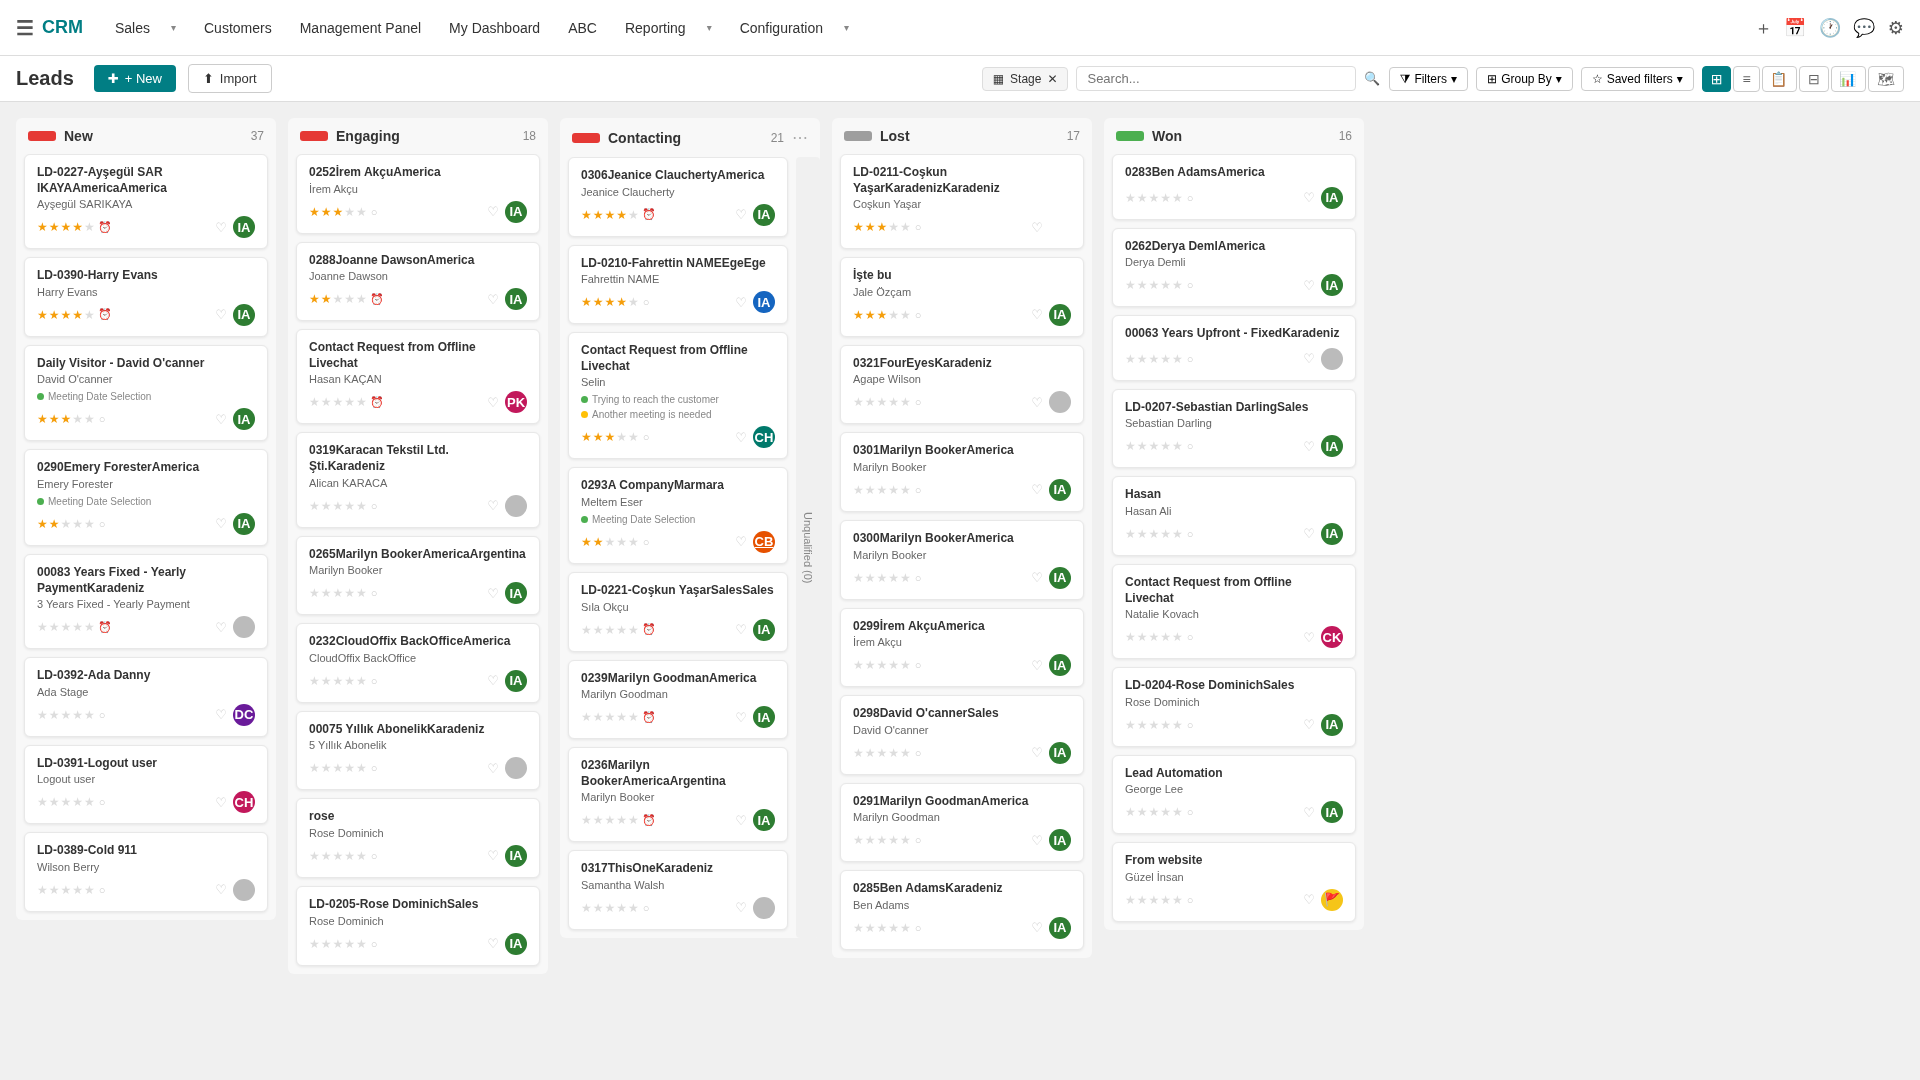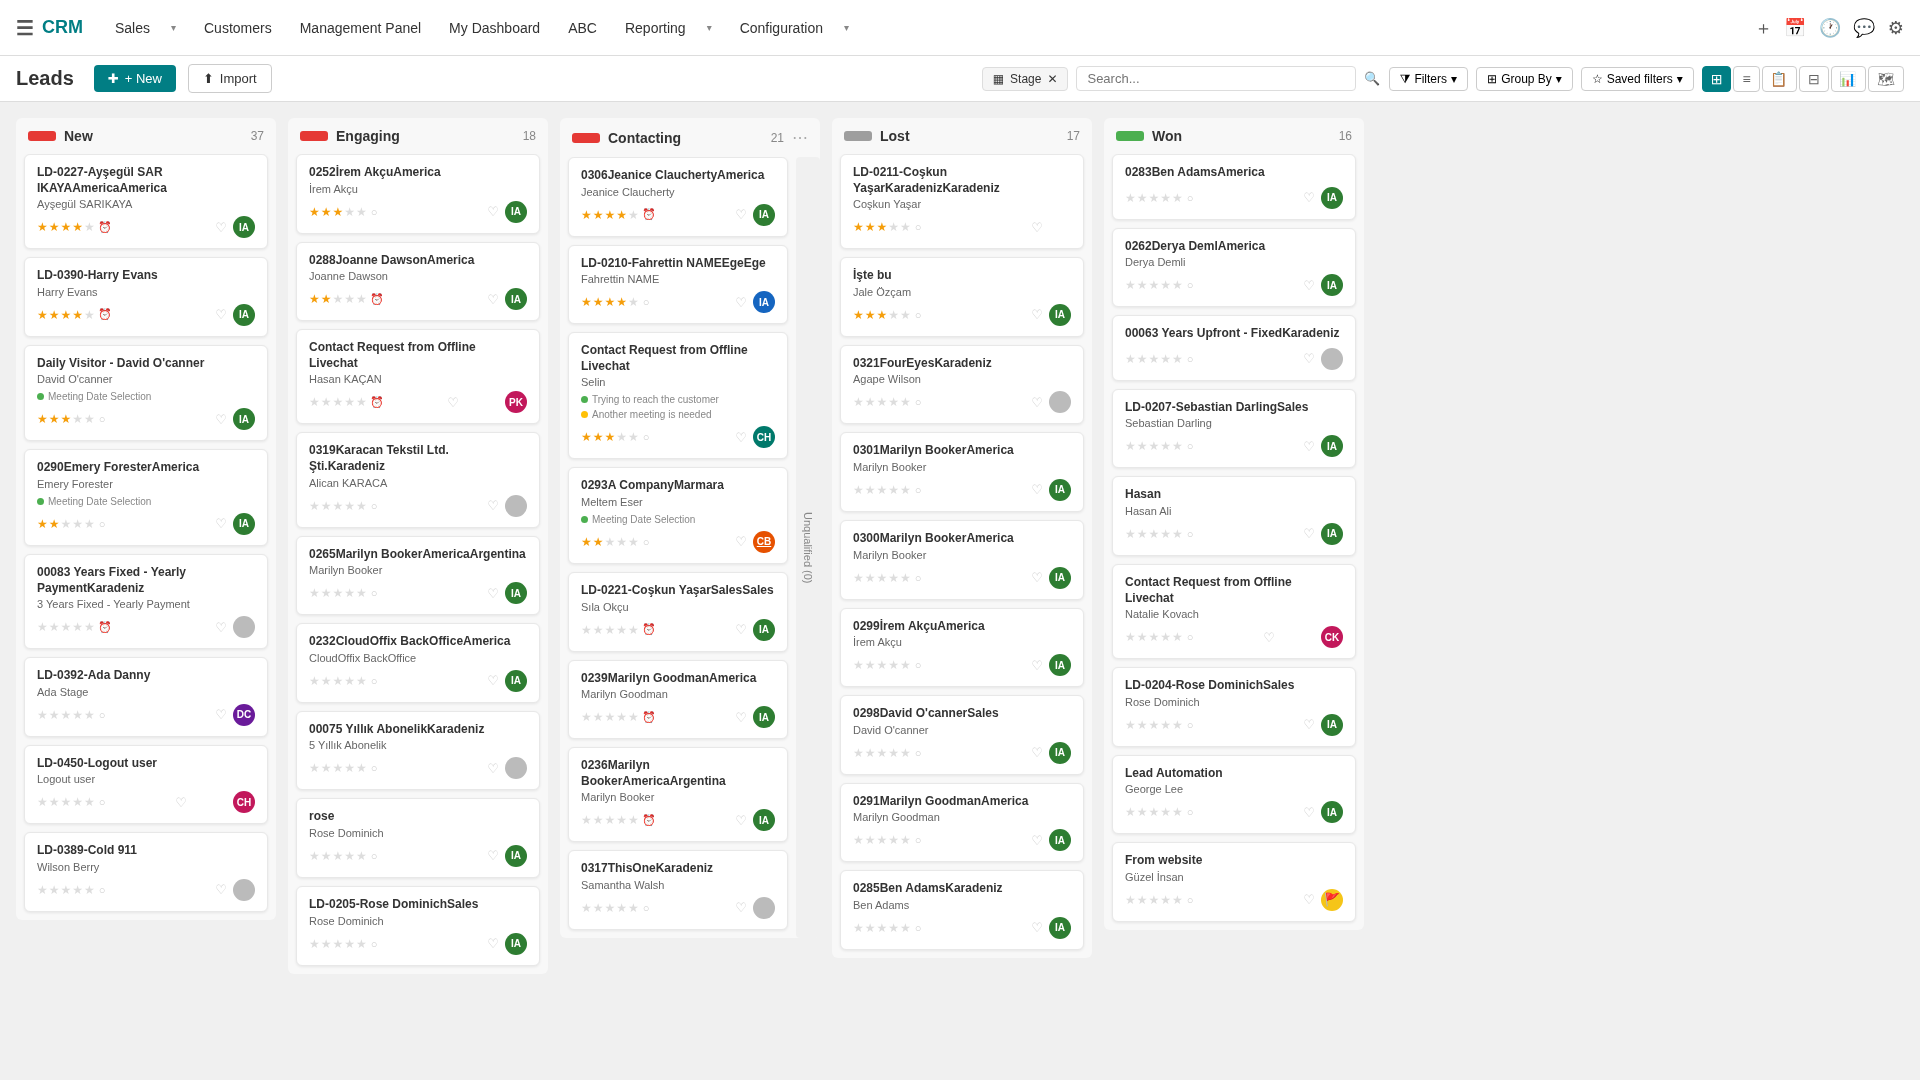--- a/index.html
+++ b/index.html
@@ -44,26 +44,26 @@
     .card-tag { font-size: 10px; color: #888; display: flex; align-items: center; gap: 4px; margin-bottom: 4px; }
     .card-tag .dot { width: 7px; height: 7px; border-radius: 50%; background: #4CAF50; }
     .card-tag .dot.yellow { background: #FFC107; }
     .card-footer { display: flex; align-items: center; gap: 4px; margin-top: 6px; }
     .stars { display: flex; gap: 1px; }
     .star { font-size: 12px; }
     .star.filled { color: #f59e0b; }
     .star.empty { color: #ddd; }
     .card-actions { margin-left: auto; display: flex; align-items: center; gap: 6px; }
     .heart-icon { color: #ccc; font-size: 13px; cursor: pointer; }
-    .avatar { width: 22px; height: 22px; border-radius: 50%; font-size: 10px; font-weight: bold; color: #fff; display: flex; align-items: center; justify-content: center; }
+    .avatar { width: 22px; height: 22px; border-radius: 50%; font-size: 13px; font-weight: bold; color: #fff; display: flex; align-items: center; justify-content: center; }
     .av-green { background: #2e7d32; }
     .av-teal { background: #00796b; }
     .av-orange { background: #e65100; text-decoration: underline; }
     .av-gray { background: #9e9e9e; }
-    .av-pink { background: #c2185b; margin-left: 40px; }
+    .av-pink { background: #c2185b; }
     .av-purple { background: #6a1b9a; }
     .av-blue { background: #1565c0; }
     .av-brown { background: #4e342e; }
     .clock-icon { font-size: 11px; color: #f44336; }
     .unqualified-bar { writing-mode: vertical-rl; text-orientation: mixed; font-size: 11px; color: #888; background: #f0f0f0; padding: 8px 4px; border-radius: 4px; align-self: stretch; display: flex; align-items: center; justify-content: center; cursor: pointer; min-width: 24px; }
   </style>
 </head>
 <body>
 
 <div class="topnav">
@@ -260,21 +260,21 @@
               <span class="star empty">★</span>
             </div>
             <span style="font-size: 11px; color: rgb(204, 204, 204);">○</span>
             <div class="card-actions">
               <span class="heart-icon">♡</span>
               <div class="avatar av-purple">DC</div>
             </div>
           </div>
         </div>
         <div class="card">
-          <div class="card-title">LD-0450-Logout user</div>
+          <div class="card-title">LD-0391-Logout user</div>
           <div class="card-subtitle">Logout user</div>
           <div class="card-footer">
             <div class="stars">
               <span class="star empty">★</span>
               <span class="star empty">★</span>
               <span class="star empty">★</span>
               <span class="star empty">★</span>
               <span class="star empty">★</span>
             </div>
             <span style="font-size: 11px; color: rgb(204, 204, 204);">○</span>

